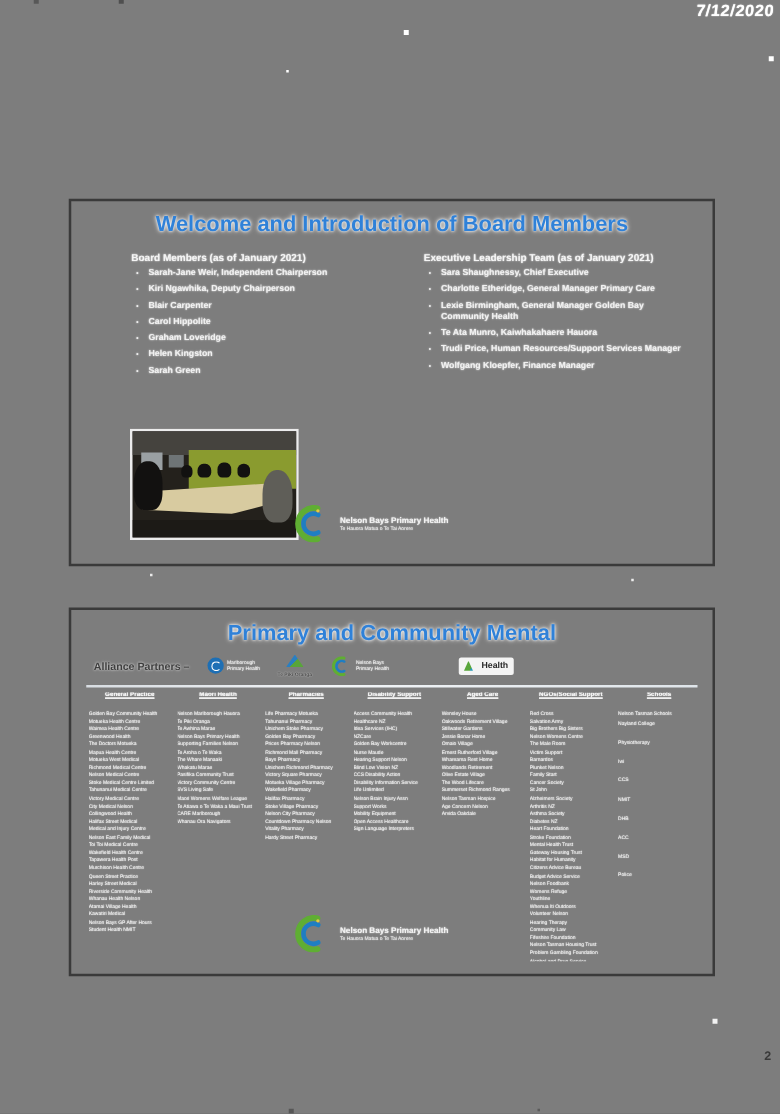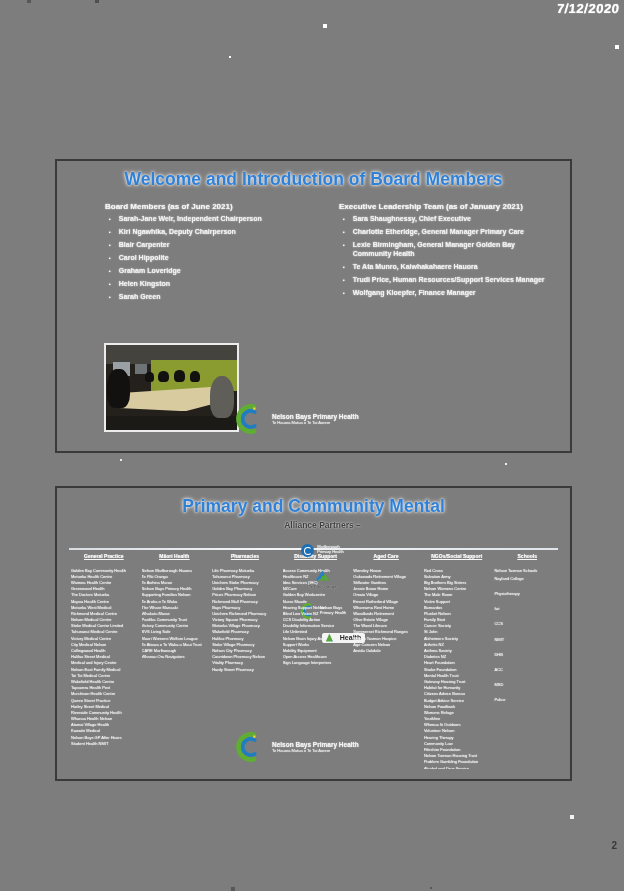--- a/index.html
+++ b/index.html
@@ -53,21 +53,21 @@
   .photo .p6{left:30%;top:32%;width:7%;height:12%;}
 
   
   .nbph{position:absolute;display:flex;align-items:center;gap:5px;}
   .nbph .txt .name{color:#f2f2f2;font-weight:bold;font-size:6.5px;text-shadow:0 0 1.2px #fff;}
   .nbph .txt .tag{color:#e6e6e6;font-size:4px;text-shadow:0 0 1px #fff;}
   #slide1 .nbph{left:176px;top:243px;}
   #slide2 .nbph{left:176px;top:244px;}
 
   
-  .alliance{display:flex;align-items:center;gap:14px;padding:3px 0 0 18px;height:26px;flex-direction:column;}
+  .alliance{display:flex;align-items:center;gap:14px;padding:3px 0 0 18px;height:26px;}
   .alliance .label{color:#3e3e3e;font-weight:bold;font-size:8.5px;text-shadow:0 0 2px #fff;}
   .partner{display:flex;align-items:center;gap:3px;}
   .p-koru{width:13px;height:13px;border-radius:50%;background:#1d6fb5;position:relative;flex:none;}
   .p-koru::after{content:"";position:absolute;left:3px;top:3px;width:6px;height:6px;
                  border:1.5px solid #fff;border-radius:50%;border-right-color:transparent;}
   .p-tinytext{color:#ececec;font-size:4px;line-height:1.2;text-shadow:0 0 1px #fff;}
   .p-mountain{width:14px;height:10px;flex:none;
               background:linear-gradient(135deg,#2a7fc1 50%,#58a53a 50%);
               clip-path:polygon(50% 0,100% 100%,0 100%);}
   .p-tpo{display:flex;flex-direction:column;align-items:center;}
@@ -95,21 +95,21 @@
   <div class="scan-date">7/12/2020</div>
   <div class="noise"></div>
 
   <div class="slide" id="slide1">
     <div class="slide-title">
       <div>Welcome and Introduction of Board Members</div>
     </div>
 
     <div class="cols">
       <div class="col-left">
-        <div class="list-head">Board Members (as of June 2021)</div>
+        <div class="list-head">Board Members (as of January 2021)</div>
         <div class="member">
             <span class="bullet">▪</span>
             <span>Sarah-Jane Weir, Independent Chairperson</span>
           </div>
           <div class="member">
             <span class="bullet">▪</span>
             <span>Kiri Ngawhika, Deputy Chairperson</span>
           </div>
           <div class="member">
             <span class="bullet">▪</span>

